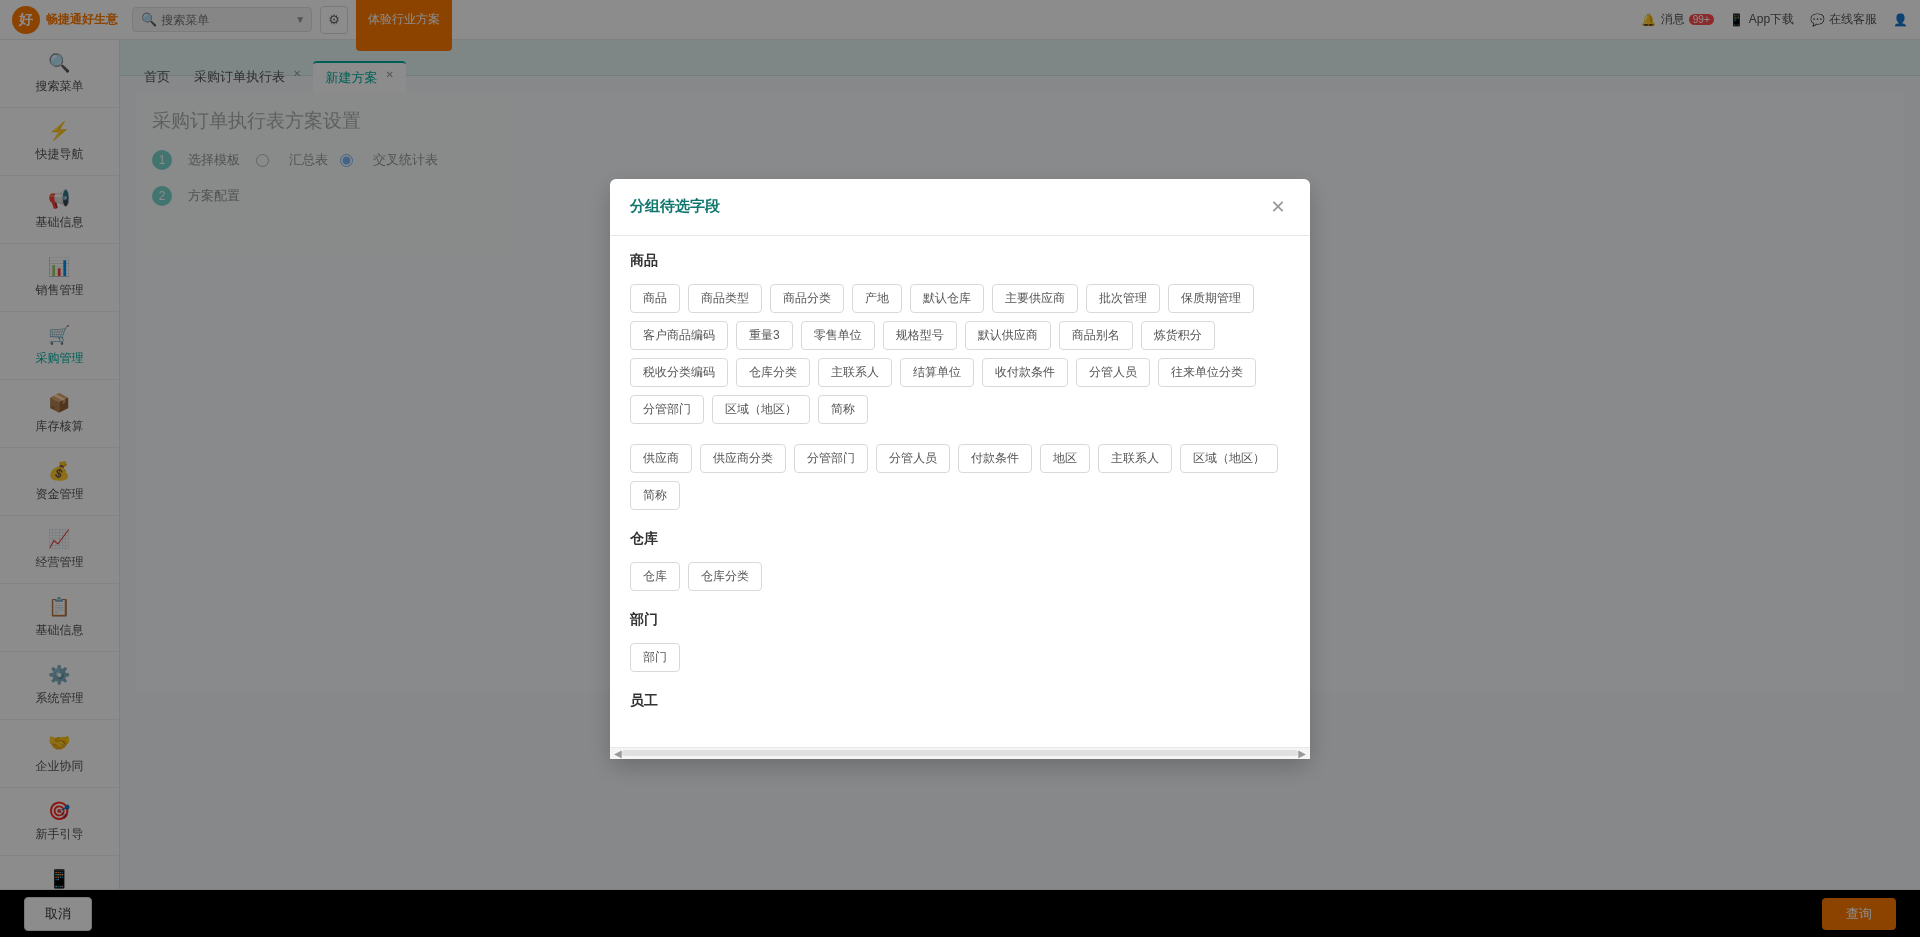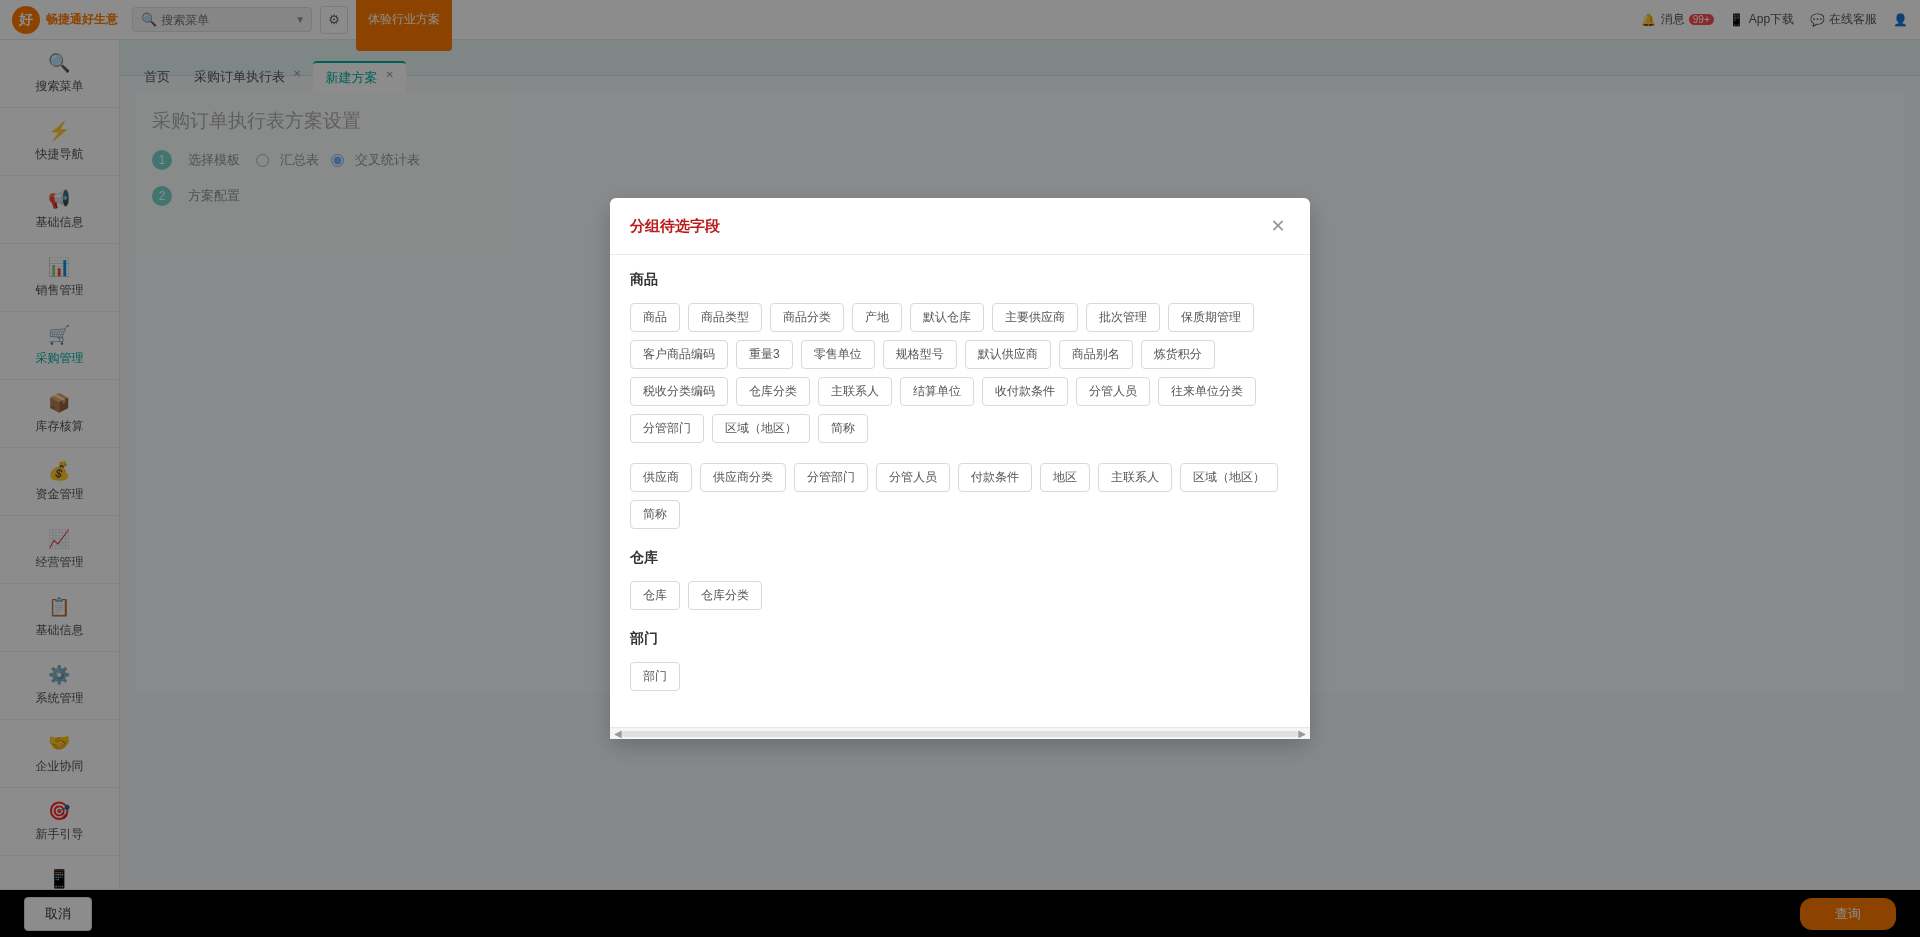--- a/index.html
+++ b/index.html
@@ -157,21 +157,21 @@
     .step-row { display: flex; align-items: center; gap: 16px; margin-bottom: 16px; }
     .step-badge {
       background: #00b0a0;
       color: #fff;
       border-radius: 50%;
       width: 20px; height: 20px;
       display: flex; align-items: center; justify-content: center;
       font-size: 12px;
     }
     .radio-group { display: flex; gap: 12px; align-items: center; }
-    .radio-item { display: flex; align-items: center; gap: 11px; }
+    .radio-item { display: flex; align-items: center; gap: 20px; }
 
     
     .modal-overlay {
       position: fixed;
       top: 0; left: 0; right: 0; bottom: 0;
       background: rgba(0,0,0,0.45);
       z-index: 200;
       display: flex;
       align-items: center;
       justify-content: center;
@@ -186,21 +186,21 @@
       box-shadow: 0 8px 24px rgba(0,0,0,0.2);
     }
     .modal-header {
       padding: 16px 20px;
       border-bottom: 1px solid #e8e8e8;
       display: flex;
       justify-content: space-between;
       align-items: center;
       flex-shrink: 0;
     }
-    .modal-title { font-size: 15px; font-weight: bold; color: #b91c1c; }
+    .modal-title { font-size: 15px; font-weight: bold; color: #0f766e; }
     .modal-close {
       width: 24px; height: 24px;
       display: flex; align-items: center; justify-content: center;
       cursor: pointer;
       color: #999;
       font-size: 18px;
     }
     .modal-body {
       flex: 1;
       overflow-y: auto;
@@ -258,22 +258,22 @@
       border-radius: 4px;
       padding: 7px 20px;
       cursor: pointer;
       font-size: 13px;
       color: #333;
     }
     .btn-primary {
       background: #ff7a00;
       color: #fff;
       border: none;
-      border-radius: 12px;
-      padding: 7px 35px;
+      border-radius: 4px;
+      padding: 7px 24px;
       cursor: pointer;
       font-size: 13px;
     }
 
     
     .bottom-bar {
       position: fixed;
       bottom: 0; left: 0; right: 0;
       height: 48px;
       background: #000000;
@@ -487,20 +487,24 @@
         </div>
       </div>
 
       <div class="field-section">
         <div class="section-title">部门</div>
         <div class="field-grid">
           <span class="field-tag">部门</span>
         </div>
       </div>
 
+      <div class="field-section">
+        <div class="section-title">员工</div>
+
+      </div>
 
     </div>
 
     <div class="modal-hscroll">
       <span style="color:#999;font-size:10px;">◀</span>
       <div class="hscroll-track"></div>
       <span style="color:#999;font-size:10px;">▶</span>
     </div>
 
   </div>

